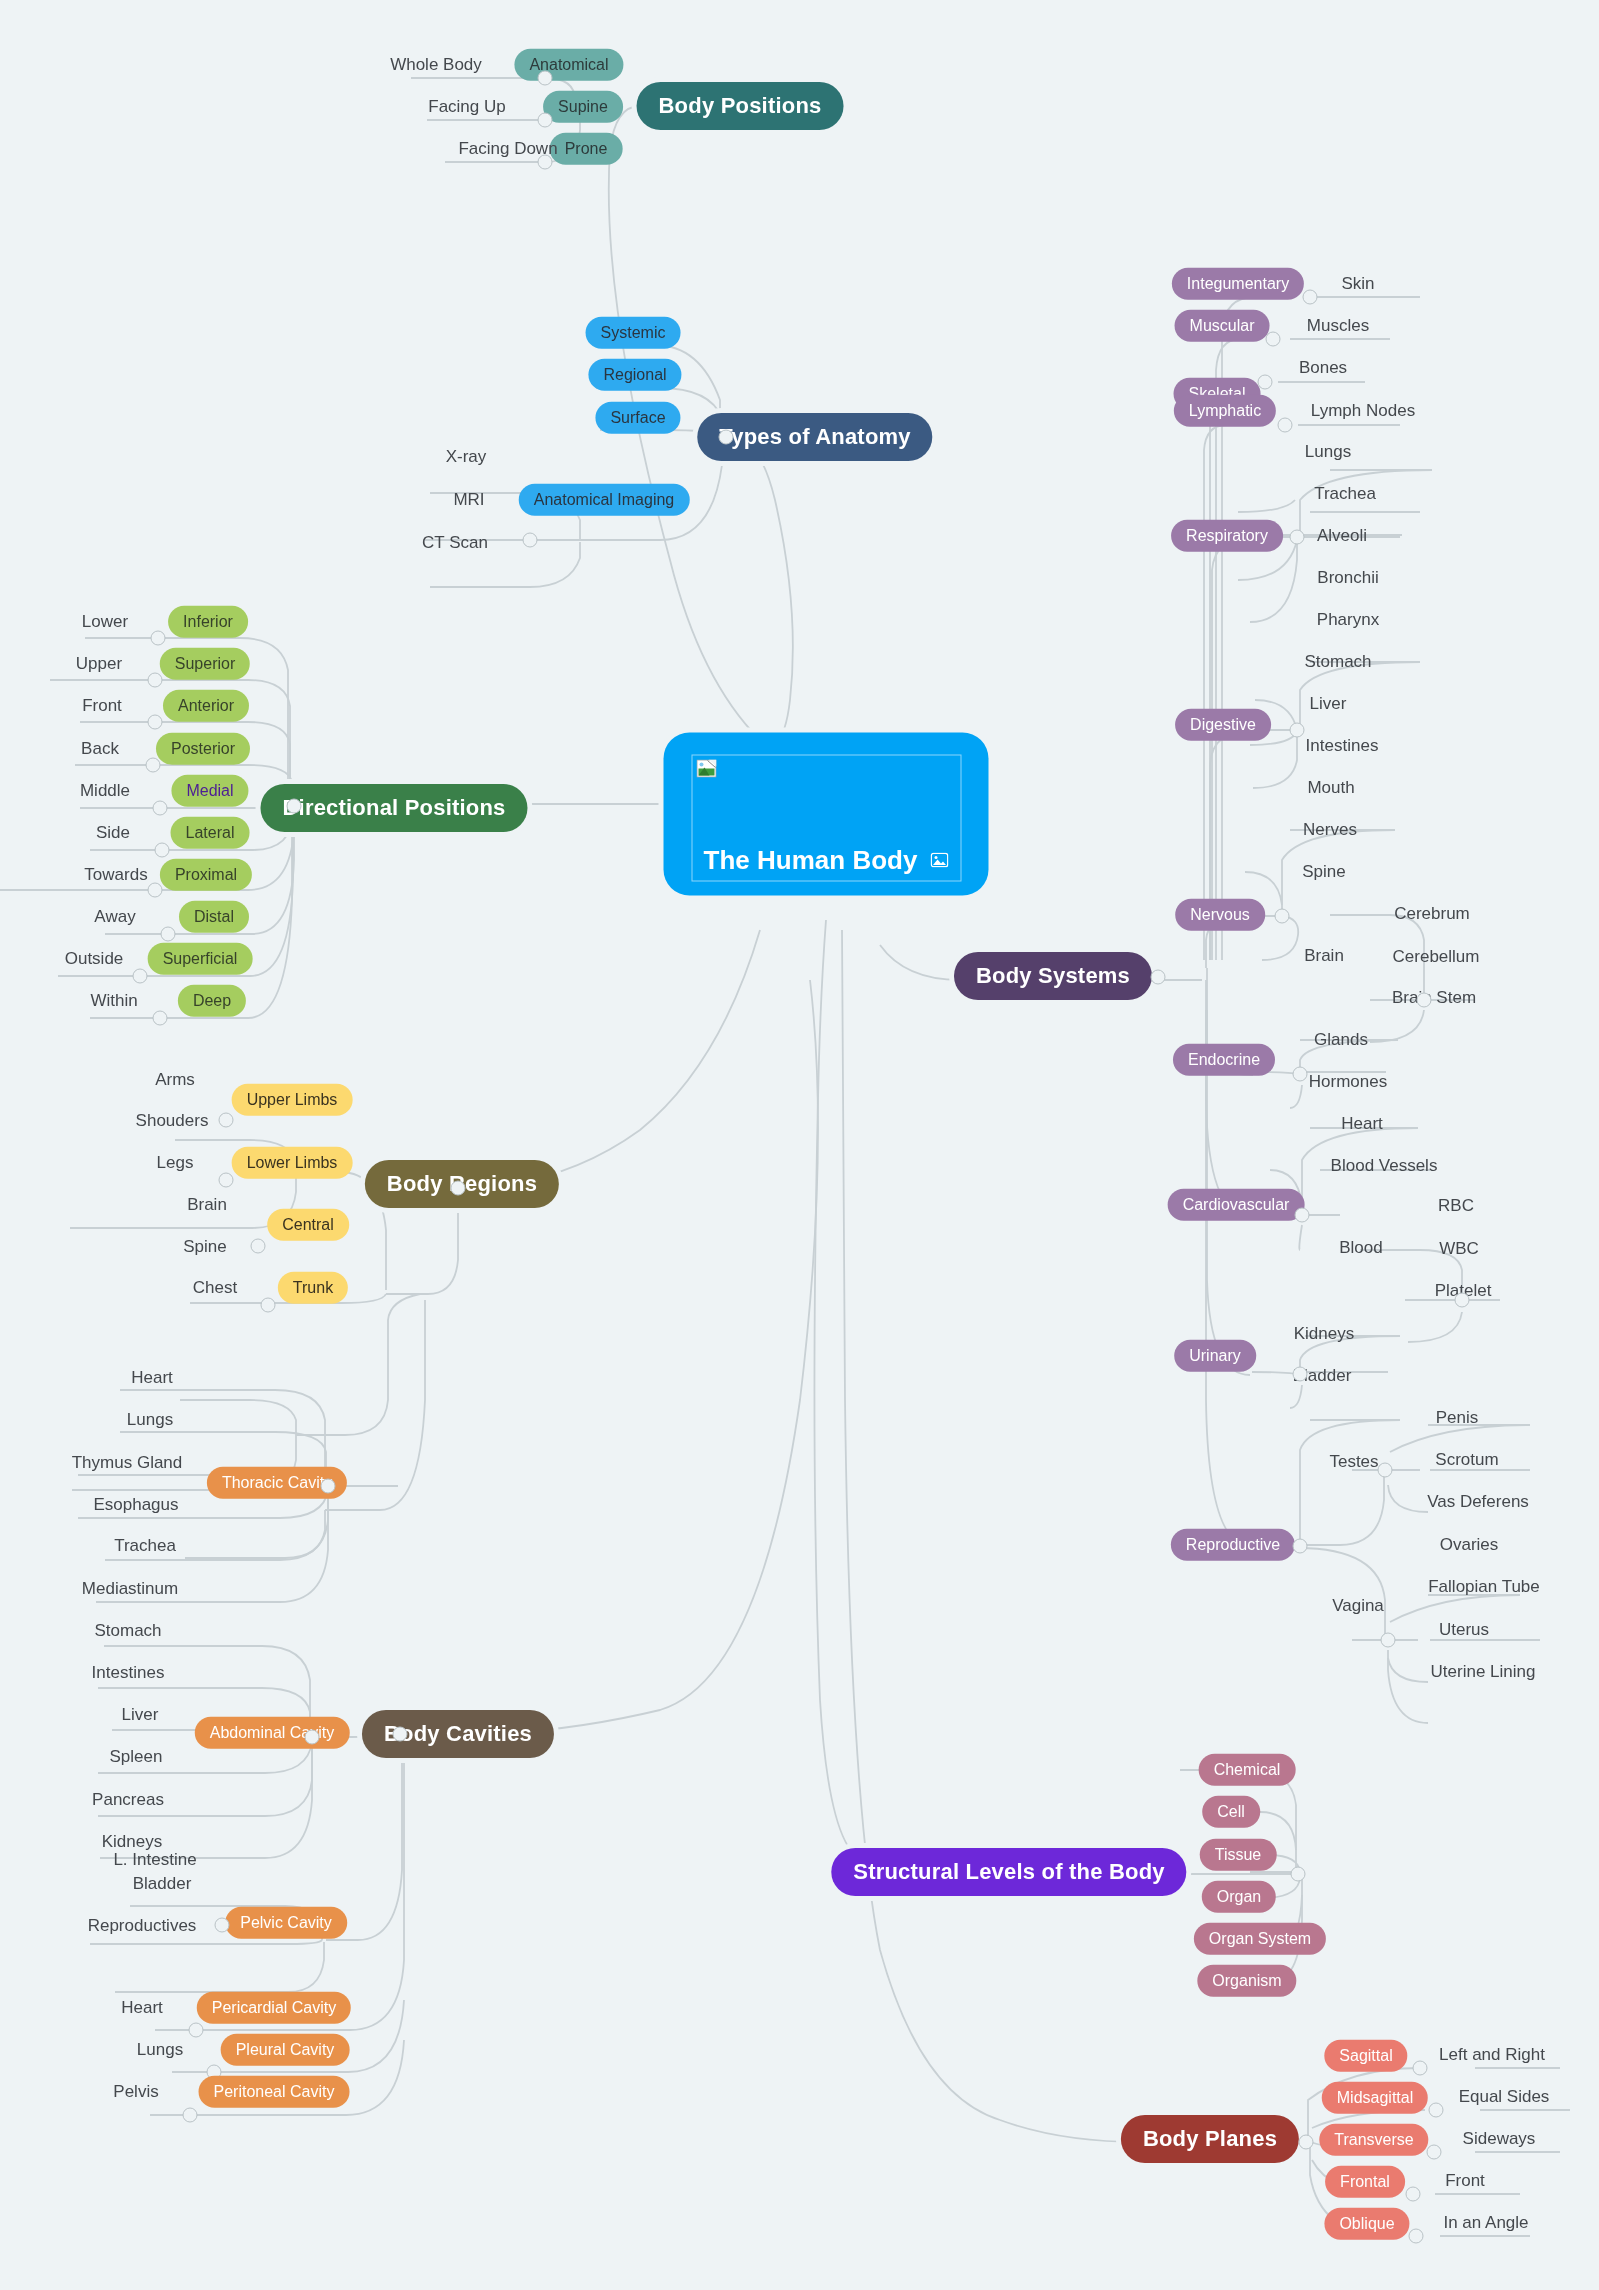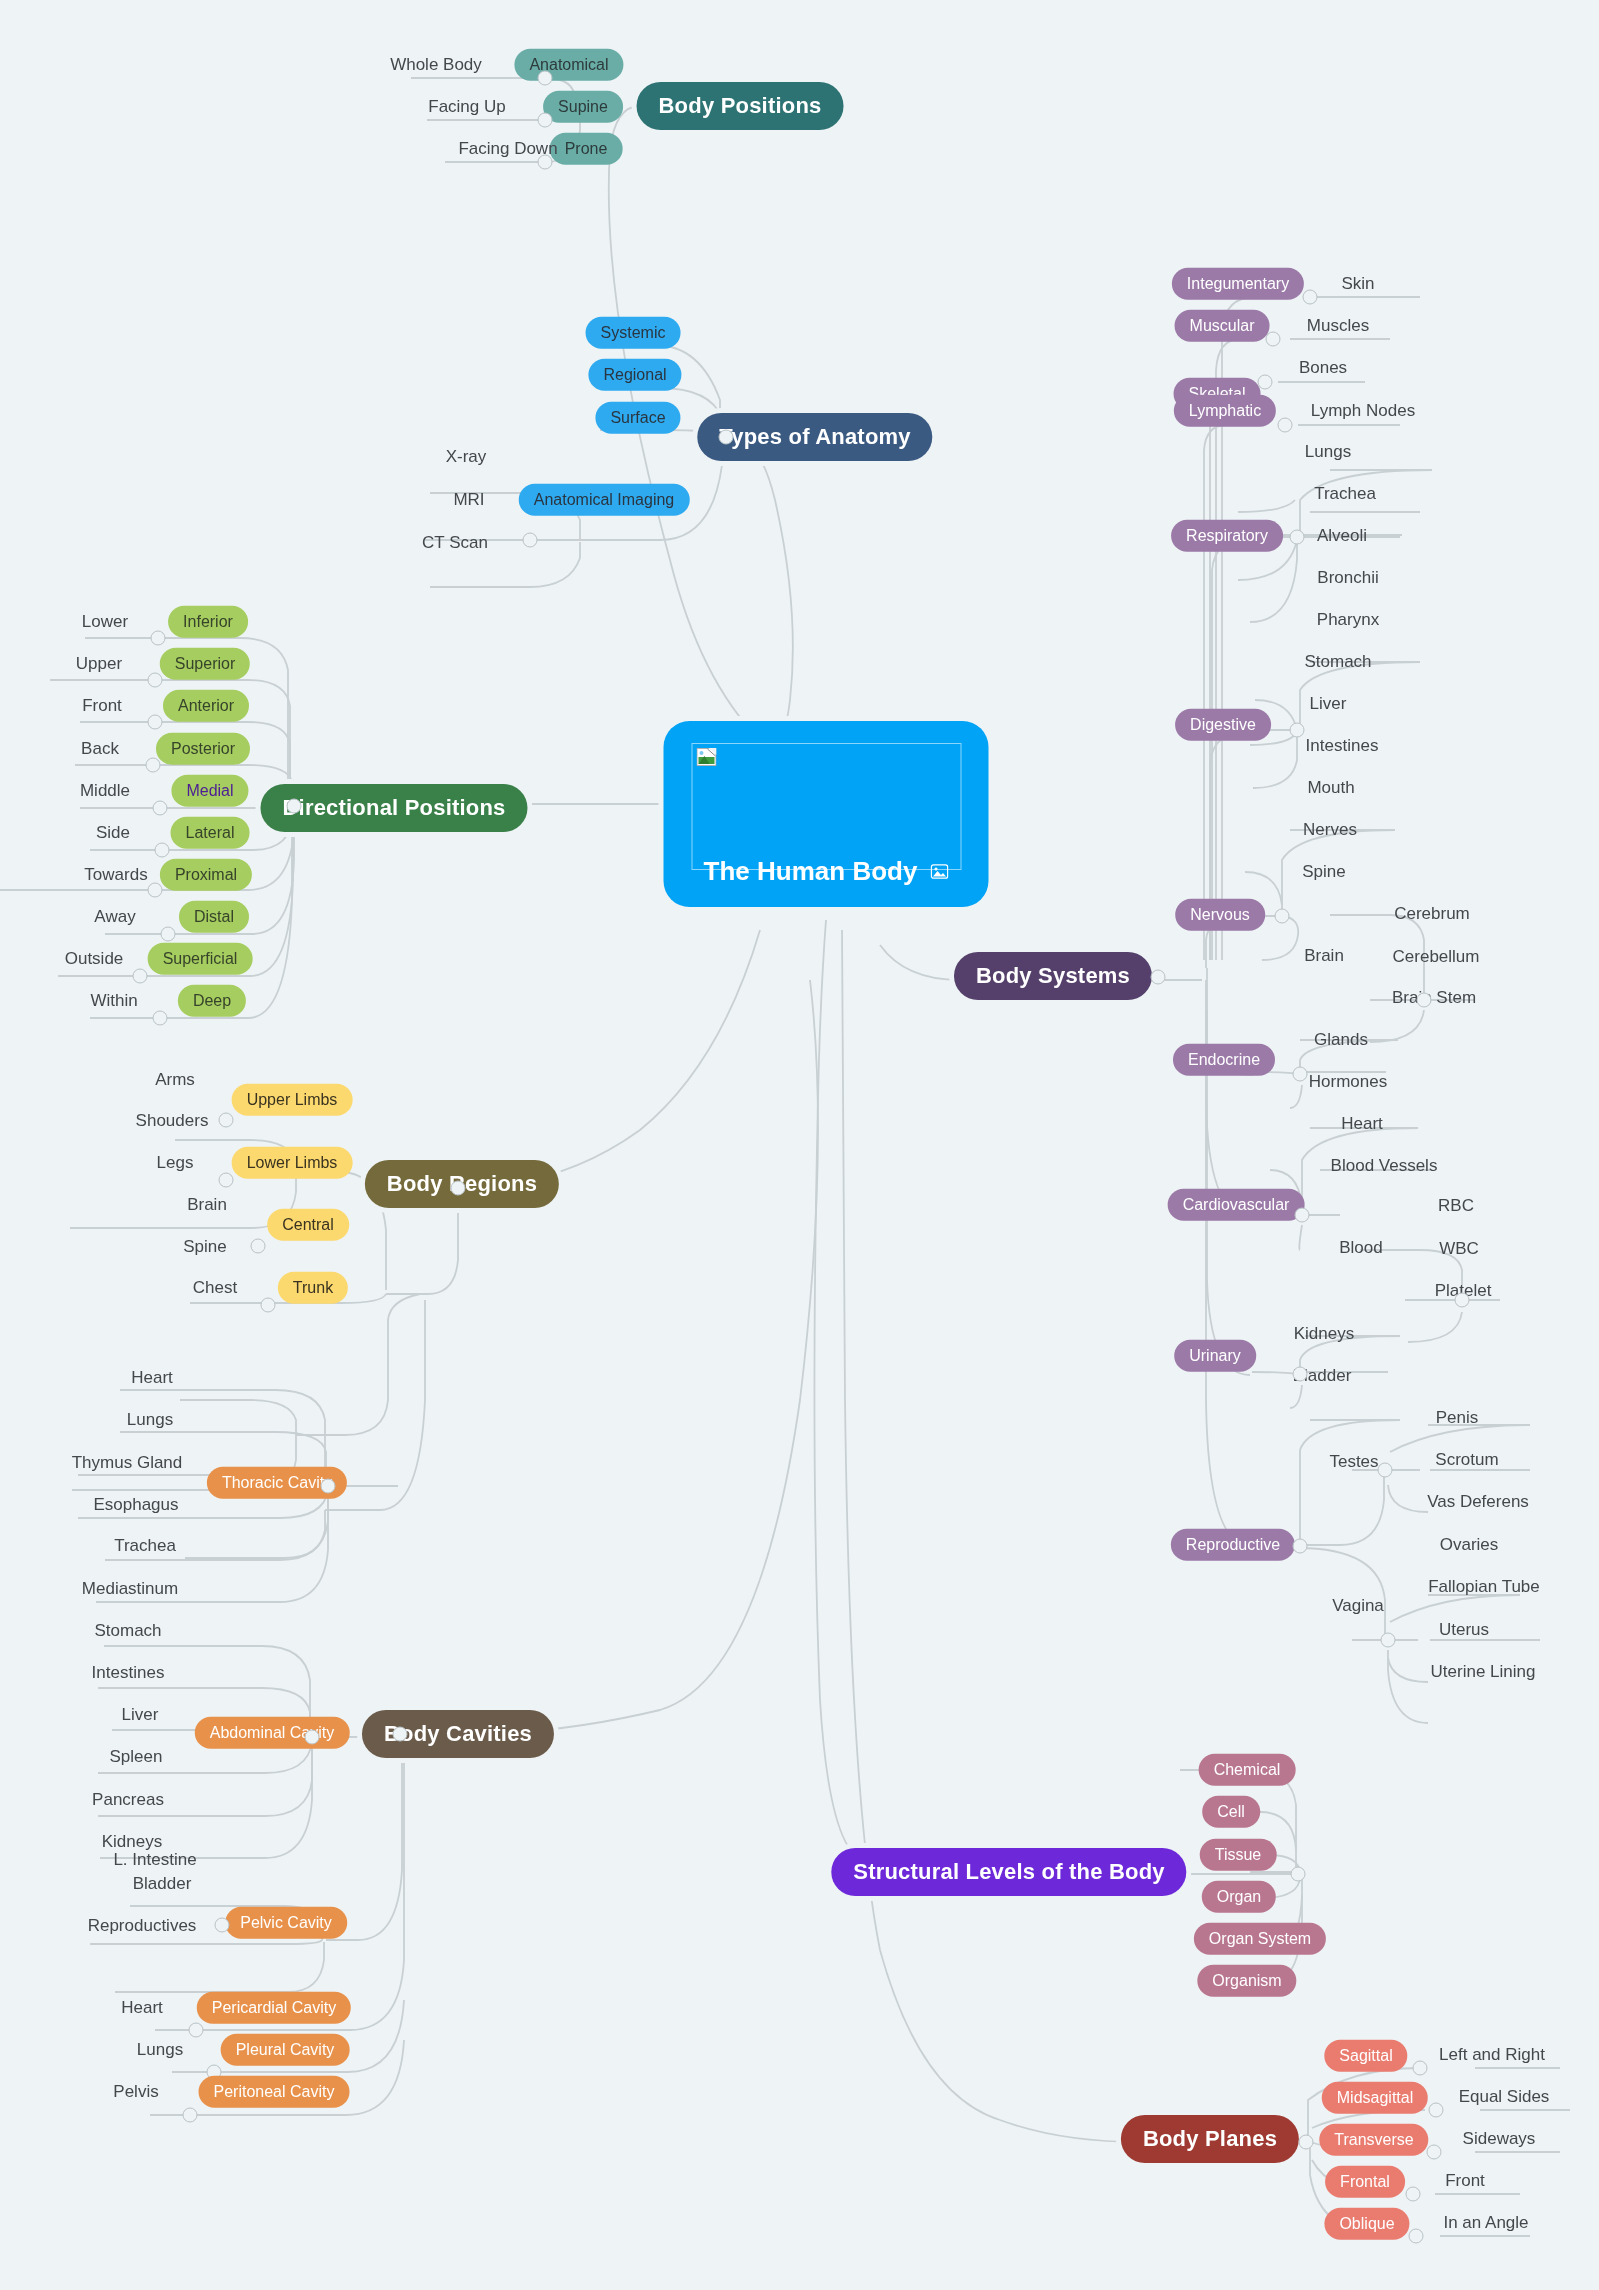--- a/index.html
+++ b/index.html
@@ -26,21 +26,21 @@
     font-size:17px;color:#44484d;white-space:nowrap;
     line-height:1.15;
   }
   .jn{position:absolute;transform:translate(-50%,-50%);
      width:13px;height:13px;border-radius:50%;
      background:#eef3f5;border:1.6px solid #b9c2c6;}
 
   
   #center-node{
     position:absolute;left:826px;top:814px;transform:translate(-50%,-50%);
-    width:325px;height:186px;background:#00A3F5;border-radius:26px;
+    width:325px;height:163px;background:#00A3F5;border-radius:26px;
     box-shadow:0 0 0 5px #eef3f5;
     display:flex;flex-direction:column;align-items:center;justify-content:flex-start;
   }
   #center-img-box{
     margin-top:22px;width:268px;height:125px;
     border:1px solid rgba(255,255,255,.55);position:relative;
   }
   #broken-img{position:absolute;left:4px;top:4px;width:20px;height:18px;}
   #center-title-row{
     position:absolute;left:0;right:0;bottom:20px;

